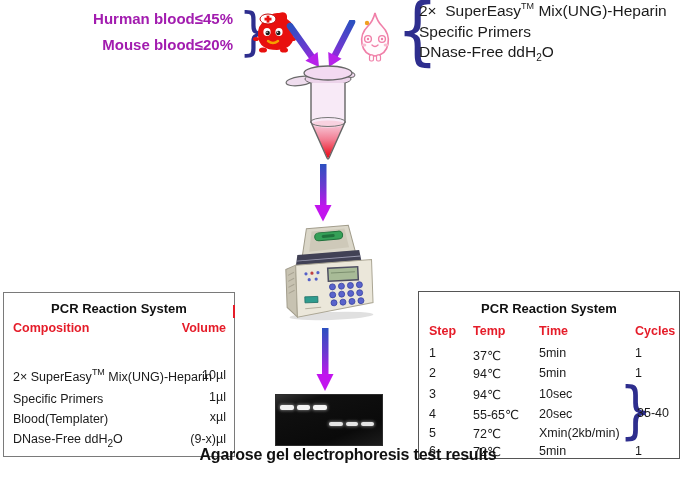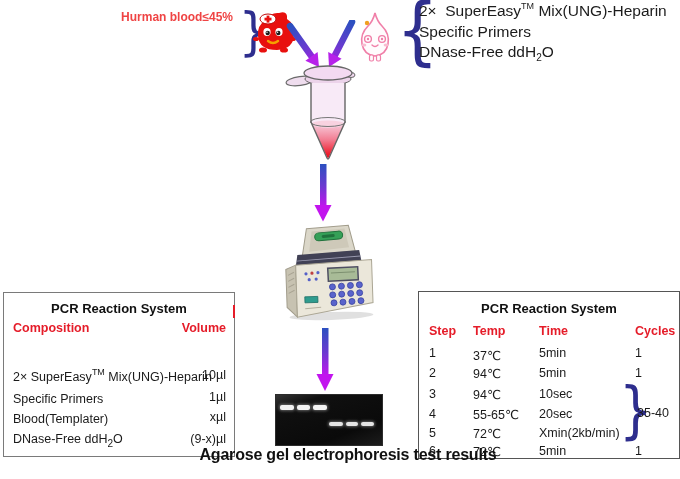--- a/index.html
+++ b/index.html
@@ -1,20 +1,20 @@
 <!DOCTYPE html>
 <html><head>
 <meta charset="utf-8">
 <style>
   html,body{margin:0;padding:0;background:#fff;}
   .stage{position:relative;width:680px;height:479px;background:#ffffff;overflow:hidden;
          font-family:"Liberation Sans","DejaVu Sans",sans-serif;color:#1a1a1a;}
   .abs{position:absolute;}
   
-  .red-label{position:absolute;color:#ef4444;font-weight:bold;font-size:12px;white-space:nowrap;}
+  .red-label{position:absolute;color:#a21caf;font-weight:bold;font-size:15px;white-space:nowrap;}
   .brace{position:absolute;color:#2e2e8e;font-family:"DejaVu Sans",sans-serif;font-weight:400;}
   .reagent-line{position:absolute;left:419px;font-size:15.5px;color:#1c1c1c;white-space:pre;}
   sup{font-size:9px;position:relative;top:-1px;}
   sub{font-size:10px;}
   
   .tbl{position:absolute;background:#fff;border:1px solid #7a7a7a;font-size:12.5px;}
   .t-title{position:absolute;left:0;width:100%;text-align:center;font-weight:bold;font-size:13px;color:#111;white-space:nowrap;}
   .red-h{color:#e51c29;font-weight:bold;}
   .lt-name{position:absolute;left:9px;white-space:nowrap;}
   .lt-val{position:absolute;right:8px;white-space:nowrap;text-align:right;}
@@ -30,20 +30,21 @@
   .caption{position:absolute;left:8px;top:446px;width:680px;text-align:center;
            font-weight:bold;font-size:16px;letter-spacing:-0.2px;color:#111;}
   .red-mark{position:absolute;background:#e51c29;}
 </style>
 </head>
 <body>
 
 <div class="stage">
 
   <div class="red-label" style="top:10px;right:447px;">Hurman blood≤45%</div>
+  <div class="red-label" style="top:36px;right:447px;">Mouse blood≤20%</div>
   <div class="brace" style="left:237px;top:11px;font-size:52px;line-height:40px;transform:scaleX(0.9);">}</div>
 
   <svg class="abs" style="left:251px;top:9px;" width="46" height="47" viewBox="0 0 46 47">
     <path d="M28,4 Q37,1 36,10 Q44,15 43,25 Q43,40 26,41 Q8,41 7,27 Q6,16 15,11 Q20,3 28,4 Z" fill="#e8100e"></path>
     <ellipse cx="12" cy="41" rx="4" ry="2.6" fill="#e8100e"></ellipse>
     <ellipse cx="33" cy="41" rx="4" ry="2.6" fill="#e8100e"></ellipse>
     <ellipse cx="5" cy="30" rx="3" ry="2" fill="#e8100e"></ellipse>
     <ellipse cx="42" cy="30" rx="3" ry="2" fill="#e8100e"></ellipse>
     <ellipse cx="17" cy="10" rx="8" ry="5" fill="#ffffff" stroke="#c00a0a" stroke-width="1"></ellipse>
     <rect x="15.6" y="6.6" width="2.8" height="7" fill="#e8100e"></rect>

